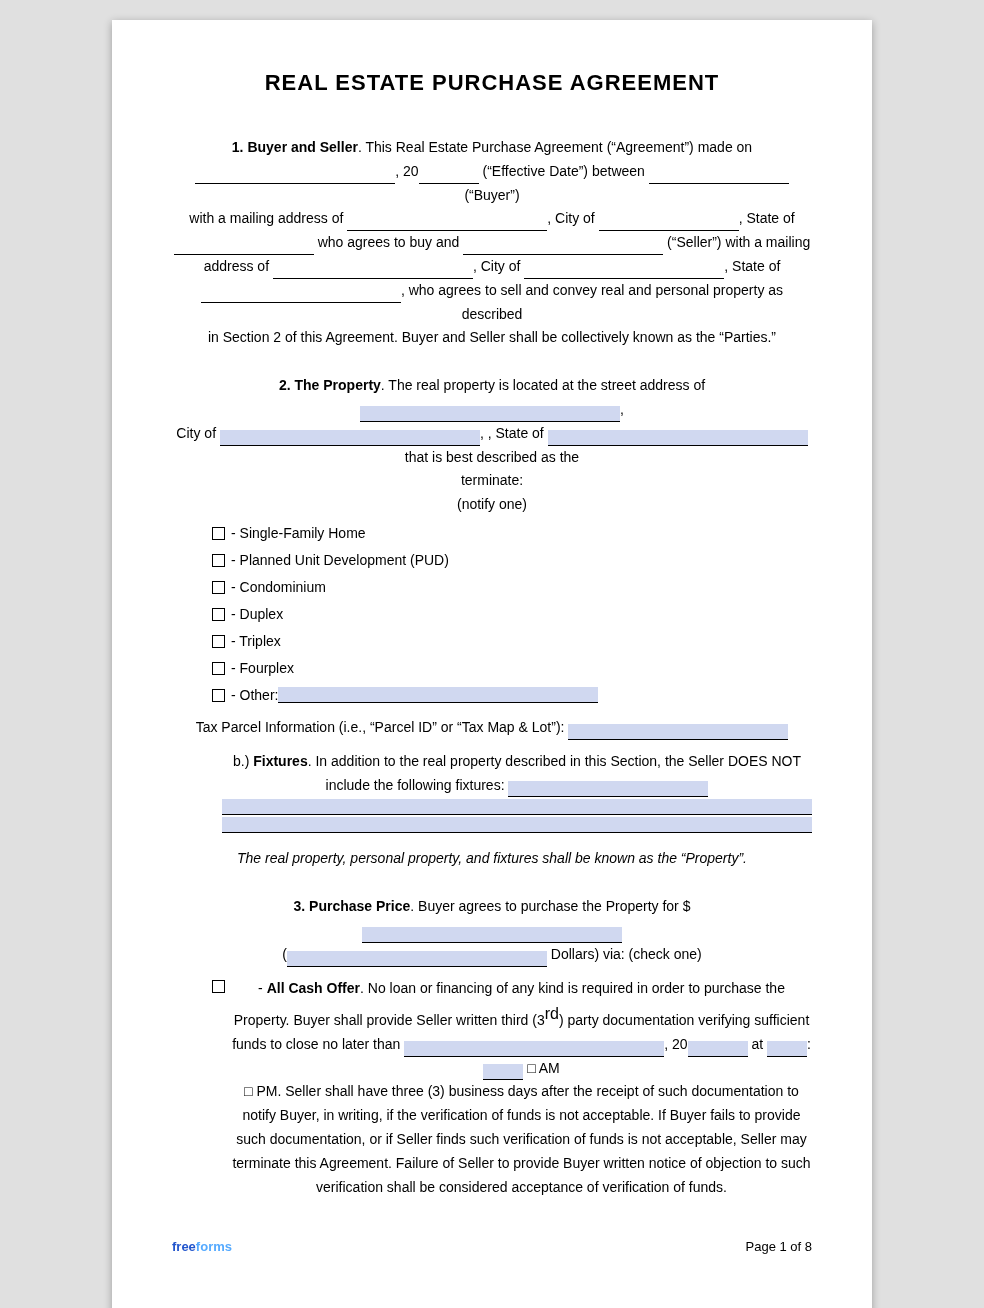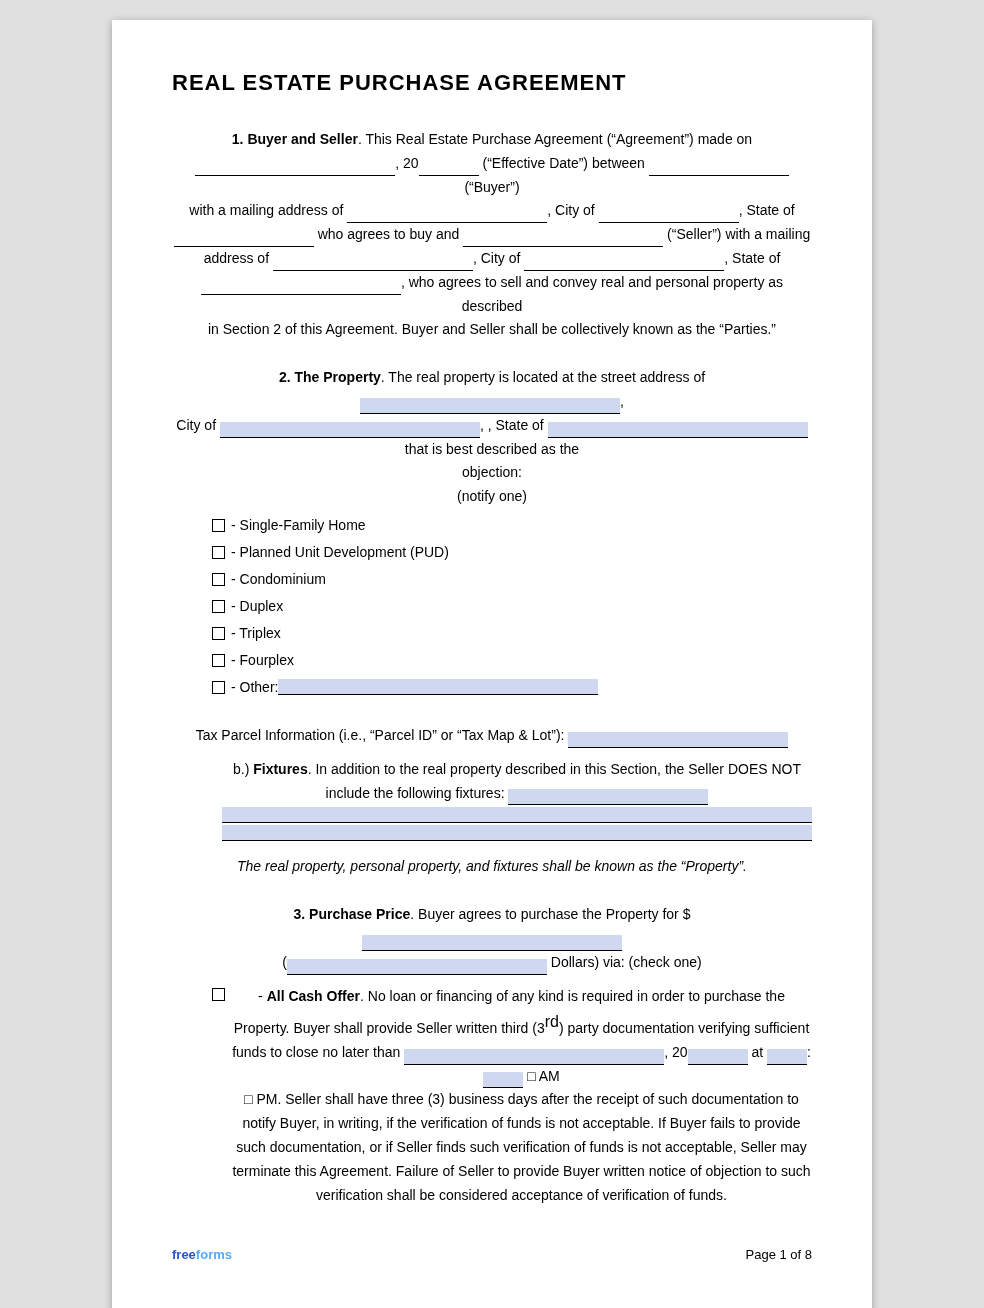--- a/index.html
+++ b/index.html
@@ -13,25 +13,25 @@
     }
     .page {
       background: #fff;
       width: 760px;
       min-height: 1000px;
       padding: 50px 60px 60px 60px;
       box-shadow: 0 2px 8px rgba(0,0,0,0.3);
       position: relative;
     }
     .title {
-      text-align: left;
+      text-align: center;
       font-size: 22px;
       font-weight: bold;
       letter-spacing: 1px;
-      margin-bottom: 32px;
+      margin-bottom: 40px;
     }
     .section {
       margin-bottom: 24px;
       line-height: 1.7;
       text-align: center;
     }
     .section-title {
       font-weight: bold;
     }
     .underline {
@@ -134,21 +134,21 @@
     <span class="underline underline-lg"></span><span>, who agrees to sell and convey real and personal property as described</span>
     <br>
     <span>in Section 2 of this Agreement. Buyer and Seller shall be collectively known as the “Parties.”</span>
   </div>
 
   <div class="section">
     <span class="section-title">2. The Property</span><span>. The real property is located at the street address of</span> <span class="underline-blue underline-xl"></span><span>,</span>
     <br>
     <span>City of</span> <span class="underline-blue underline-xl"></span><span>, </span><span>, State of</span> <span class="underline-blue underline-xl"></span> <span>that is best described as the</span>
     <br>
-    <span>objection:</span>
+    <span>terminate:</span>
     <br>
     <span>(notify one)</span>
 
     <div class="check-list">
       <div class="check-item">
         <span class="checkbox"></span>
         <span class="check-label">- Single-Family Home</span>
       </div>
       <div class="check-item">
         <span class="checkbox"></span>
@@ -170,21 +170,21 @@
         <span class="checkbox"></span>
         <span class="check-label">- Fourplex</span>
       </div>
       <div class="check-item">
         <span class="checkbox"></span>
         <span class="check-label">- Other: </span>
         <span class="underline-blue" style="min-width:320px;"></span>
       </div>
     </div>
 
-    <div style="margin-top:26px;">
+    <div style="margin-top:10px;">
       <span>Tax Parcel Information (i.e., “Parcel ID” or “Tax Map &amp; Lot”):</span> <span class="underline-blue" style="min-width:220px;"></span>
     </div>
 
 
     <div class="sub-section" style="margin-top:10px;">
       <span>b.)&nbsp;</span><span class="sub-section-label">Fixtures</span><span>. In addition to the real property described in this Section, the Seller DOES NOT include the following fixtures:&nbsp;</span><span class="underline-blue" style="min-width:200px;"></span>
       <span class="block-line"></span>
       <span class="block-line"></span>
     </div>
 

